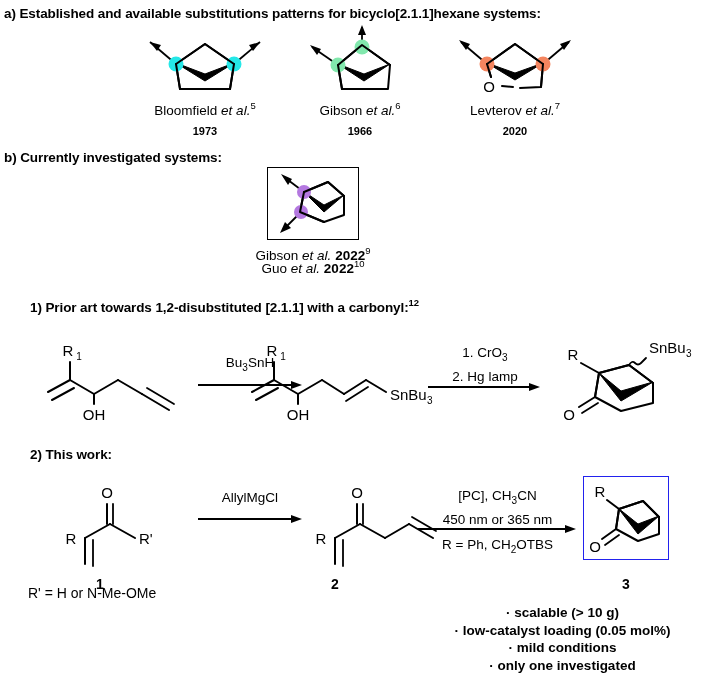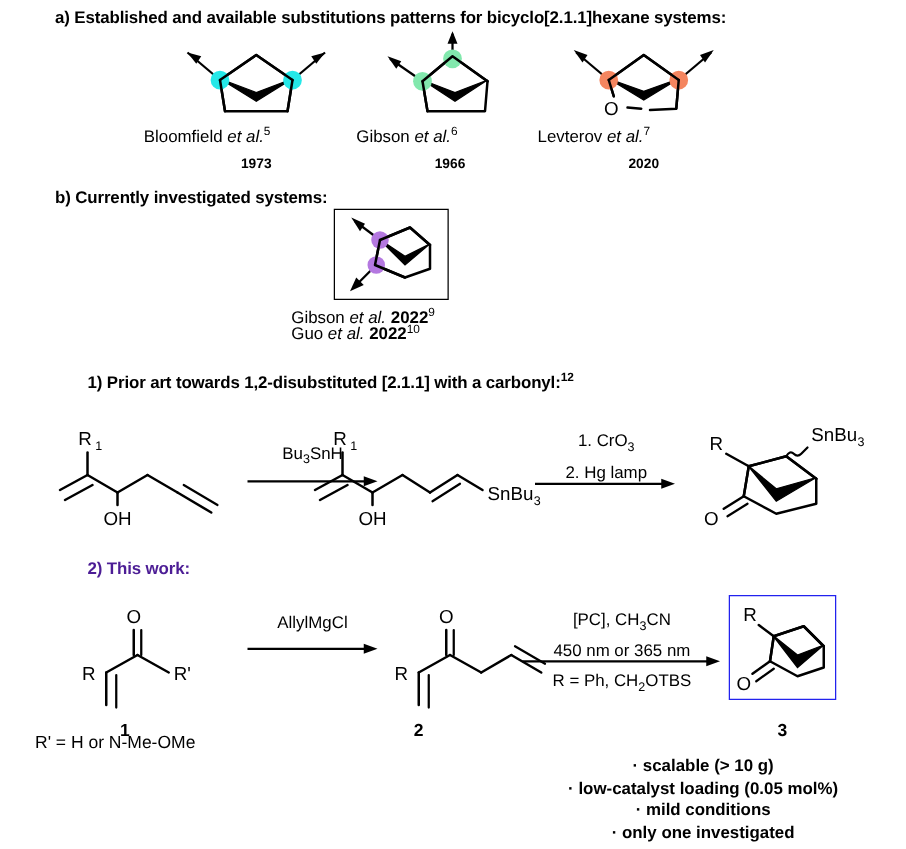--- a/index.html
+++ b/index.html
@@ -2,29 +2,29 @@
 <html><head>
 <meta charset="utf-8">
 <style>
   html,body{margin:0;padding:0;background:#fff;}
   body{
     width:725px;height:679px;position:relative;overflow:hidden;
     font-family:"Liberation Sans","DejaVu Sans",sans-serif;
     color:#000;
   }
   .abs{position:absolute;}
-  .hdr{font-size:13.5px;font-weight:bold;letter-spacing:-0.1px;white-space:nowrap;margin-left:40px;}
+  .hdr{font-size:13.5px;font-weight:bold;letter-spacing:-0.1px;white-space:nowrap;}
   .hdr .sup{font-size:9.5px;vertical-align:super;font-weight:bold;}
-  .cap{font-size:13.5px;white-space:nowrap;}
+  .cap{font-size:13.5px;white-space:nowrap;text-align:center;}
   .cap i{font-style:italic;}
   .cap .sup{font-size:9.5px;vertical-align:super;}
   .yr{font-size:11px;font-weight:bold;text-align:center;white-space:nowrap;}
   .lbl{font-size:14px;white-space:nowrap;}
   .cnum{font-size:14px;font-weight:bold;text-align:center;}
-  .blue{color:#4c1d95;text-align:center;}
+  .blue{color:#000000;text-align:center;}
   .bullets{font-size:13.5px;font-weight:bold;text-align:center;line-height:17.5px;white-space:nowrap;}
   .boxk{border:1.3px solid #000;box-sizing:border-box;}
   .boxb{border:1.6px solid #2222ee;box-sizing:border-box;}
   svg{display:block;overflow:visible;}
   .bond{stroke:#000;stroke-width:2;fill:none;stroke-linecap:round;stroke-linejoin:round;}
   .bondt{stroke:#000;stroke-width:1.8;fill:none;stroke-linecap:round;}
   .wedge{fill:#000;stroke:#000;stroke-width:1;}
   .arrowline{stroke:#000;stroke-width:1.8;fill:none;}
   .dotc{fill:#25e8e8;}
   .dotg{fill:#82e8ad;}

